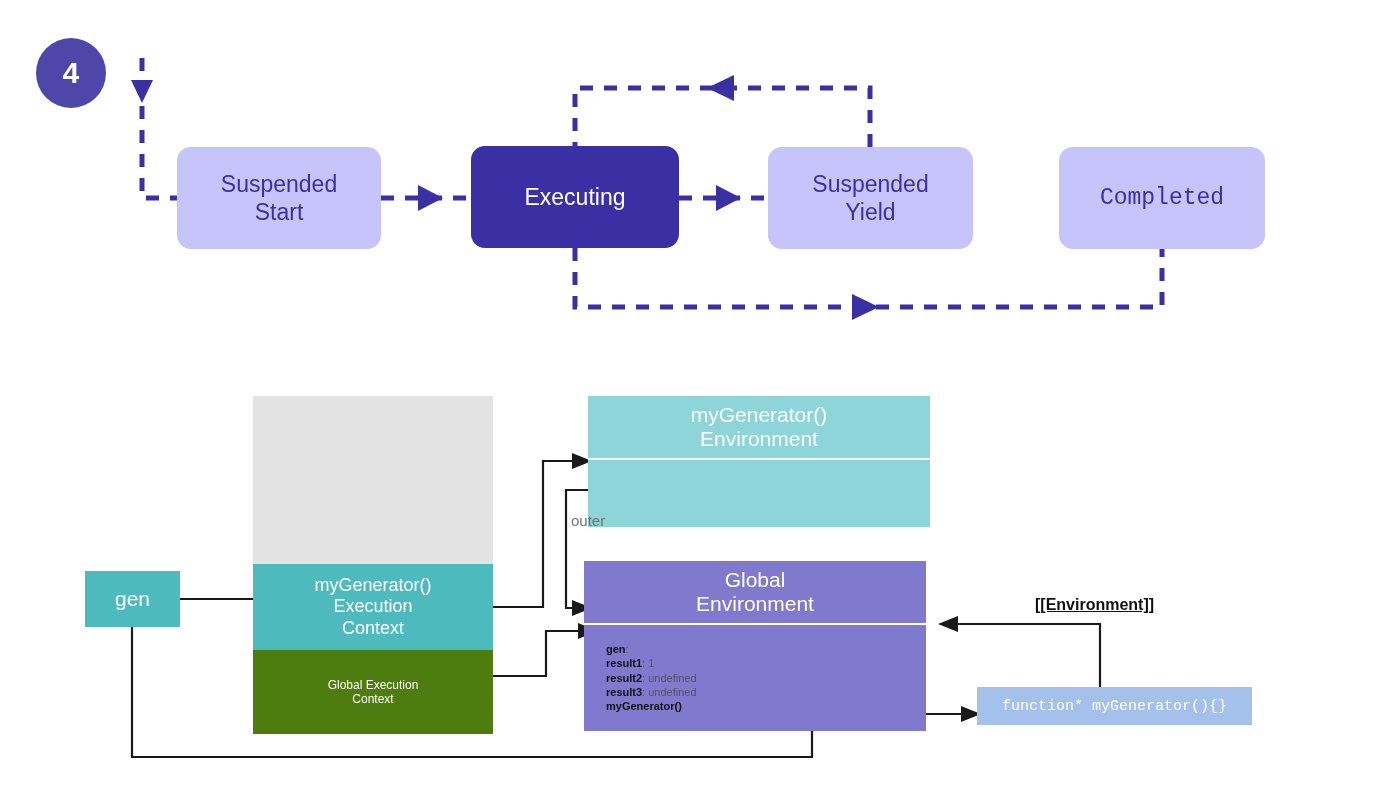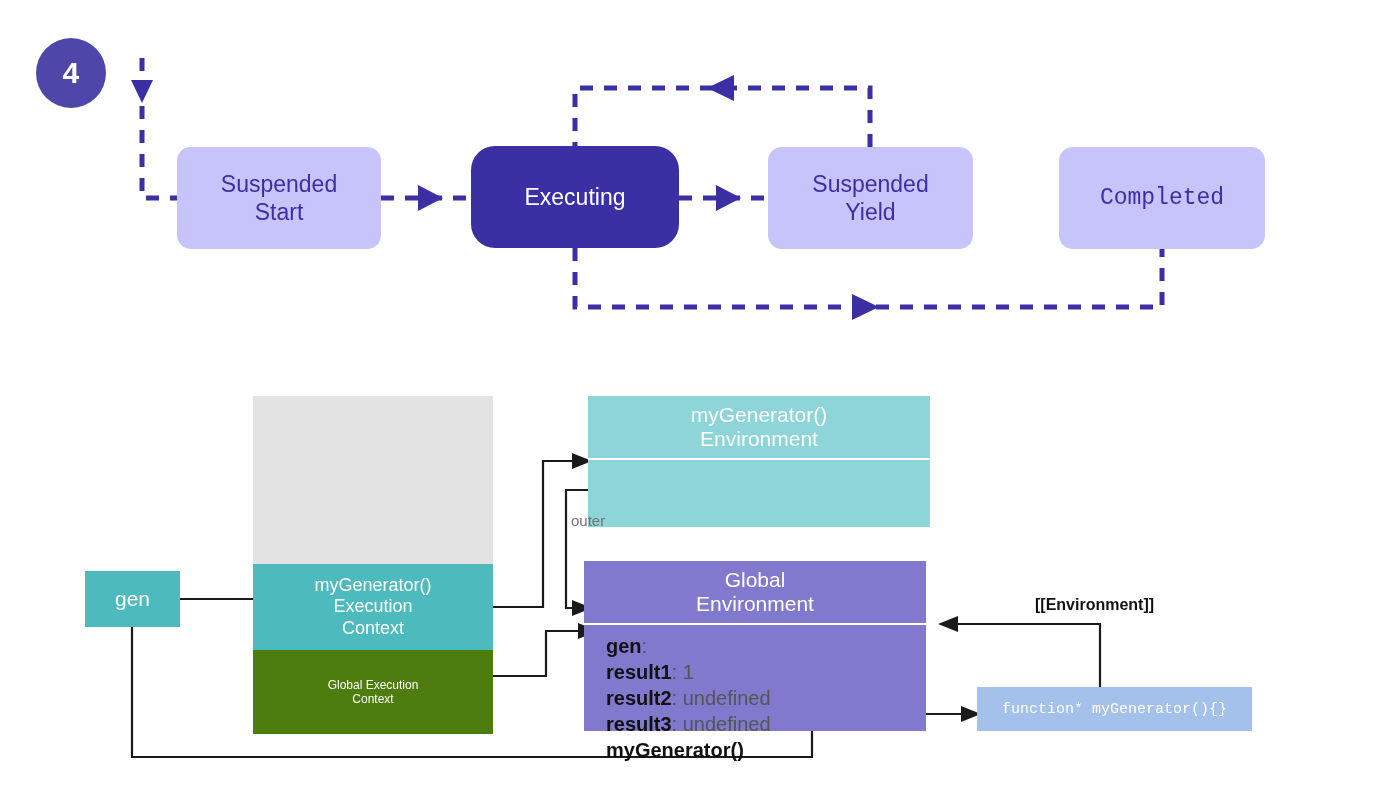--- a/index.html
+++ b/index.html
@@ -19,21 +19,21 @@
   }
 
   
   .state-box{
     position:absolute;border-radius:14px;
     display:flex;align-items:center;justify-content:center;text-align:center;
     font-size:23px;line-height:1.22;font-weight:500;
     padding:0 8px;box-sizing:border-box;z-index:4;
   }
   .state-light{background:#c7c3fb;color:#3b2fa6;}
-  .state-dark{background:#3a2fa3;color:#ffffff;border-radius:24px;}
+  .state-dark{background:#3a2fa3;color:#ffffff;}
 
   #state-suspended-start{left:177px;top:147px;width:204px;height:102px;}
   #state-executing      {left:471px;top:146px;width:208px;height:102px;}
   #state-suspended-yield{left:768px;top:147px;width:205px;height:102px;}
   #state-completed      {left:1059px;top:147px;width:206px;height:102px;font-family:Liberation Mono, monospace;}
 
   
   .plain-box{position:absolute;box-sizing:border-box;
     display:flex;align-items:center;justify-content:center;text-align:center;
     color:#ffffff;line-height:1.2;z-index:4;}
@@ -50,33 +50,33 @@
   .env{position:absolute;box-sizing:border-box;z-index:4;}
   .env-head{display:flex;align-items:center;justify-content:center;text-align:center;
     color:#ffffff;line-height:1.15;font-size:21px;}
   .env-divider{height:2px;background:#ffffff;}
 
   #env-mygen{left:588px;top:396px;width:342px;height:131px;background:#8dd5d8;}
   #env-mygen .env-head{height:62px;}
   #env-global{left:584px;top:561px;width:342px;height:170px;background:#8179ce;}
   #env-global .env-head{height:62px;}
 
-  .env-vars{padding:8px 0 0 22px;font-size:20px;line-height:1.30;color:#2b2b2b;}
+  .env-vars{padding:17px 0 0 22px;font-size:11px;line-height:1.30;color:#2b2b2b;}
   .env-vars .k{font-weight:bold;color:#111111;}
   .env-vars .v{color:#555555;}
 
   
-  #fn-box{position:absolute;left:977px;top:687px;width:275px;height:44px;
+  #fn-box{position:absolute;left:977px;top:687px;width:275px;height:38px;
     background:#a3c1ea;display:flex;align-items:center;justify-content:center;
     color:#ffffff;font-family:"Liberation Mono", monospace;font-size:15px;z-index:4;}
 
   
   .label{position:absolute;font-size:15px;color:#737373;z-index:5;}
   #label-outer{left:571px;top:512px;}
-  #label-environment{left:1035px;top:596px;font-size:16px;font-weight:bold;color:#111111;}
+  #label-environment{left:1035px;top:596px;font-size:16px;font-weight:bold;color:#111111;text-decoration:underline;}
 
   svg{position:absolute;left:0;top:0;width:1400px;height:788px;
       pointer-events:none;overflow:visible;}
   #svg-dashed{z-index:2;}
   #svg-solid{z-index:3;}
 </style>
 </head>
 <body>
 
 <div id="stage">

